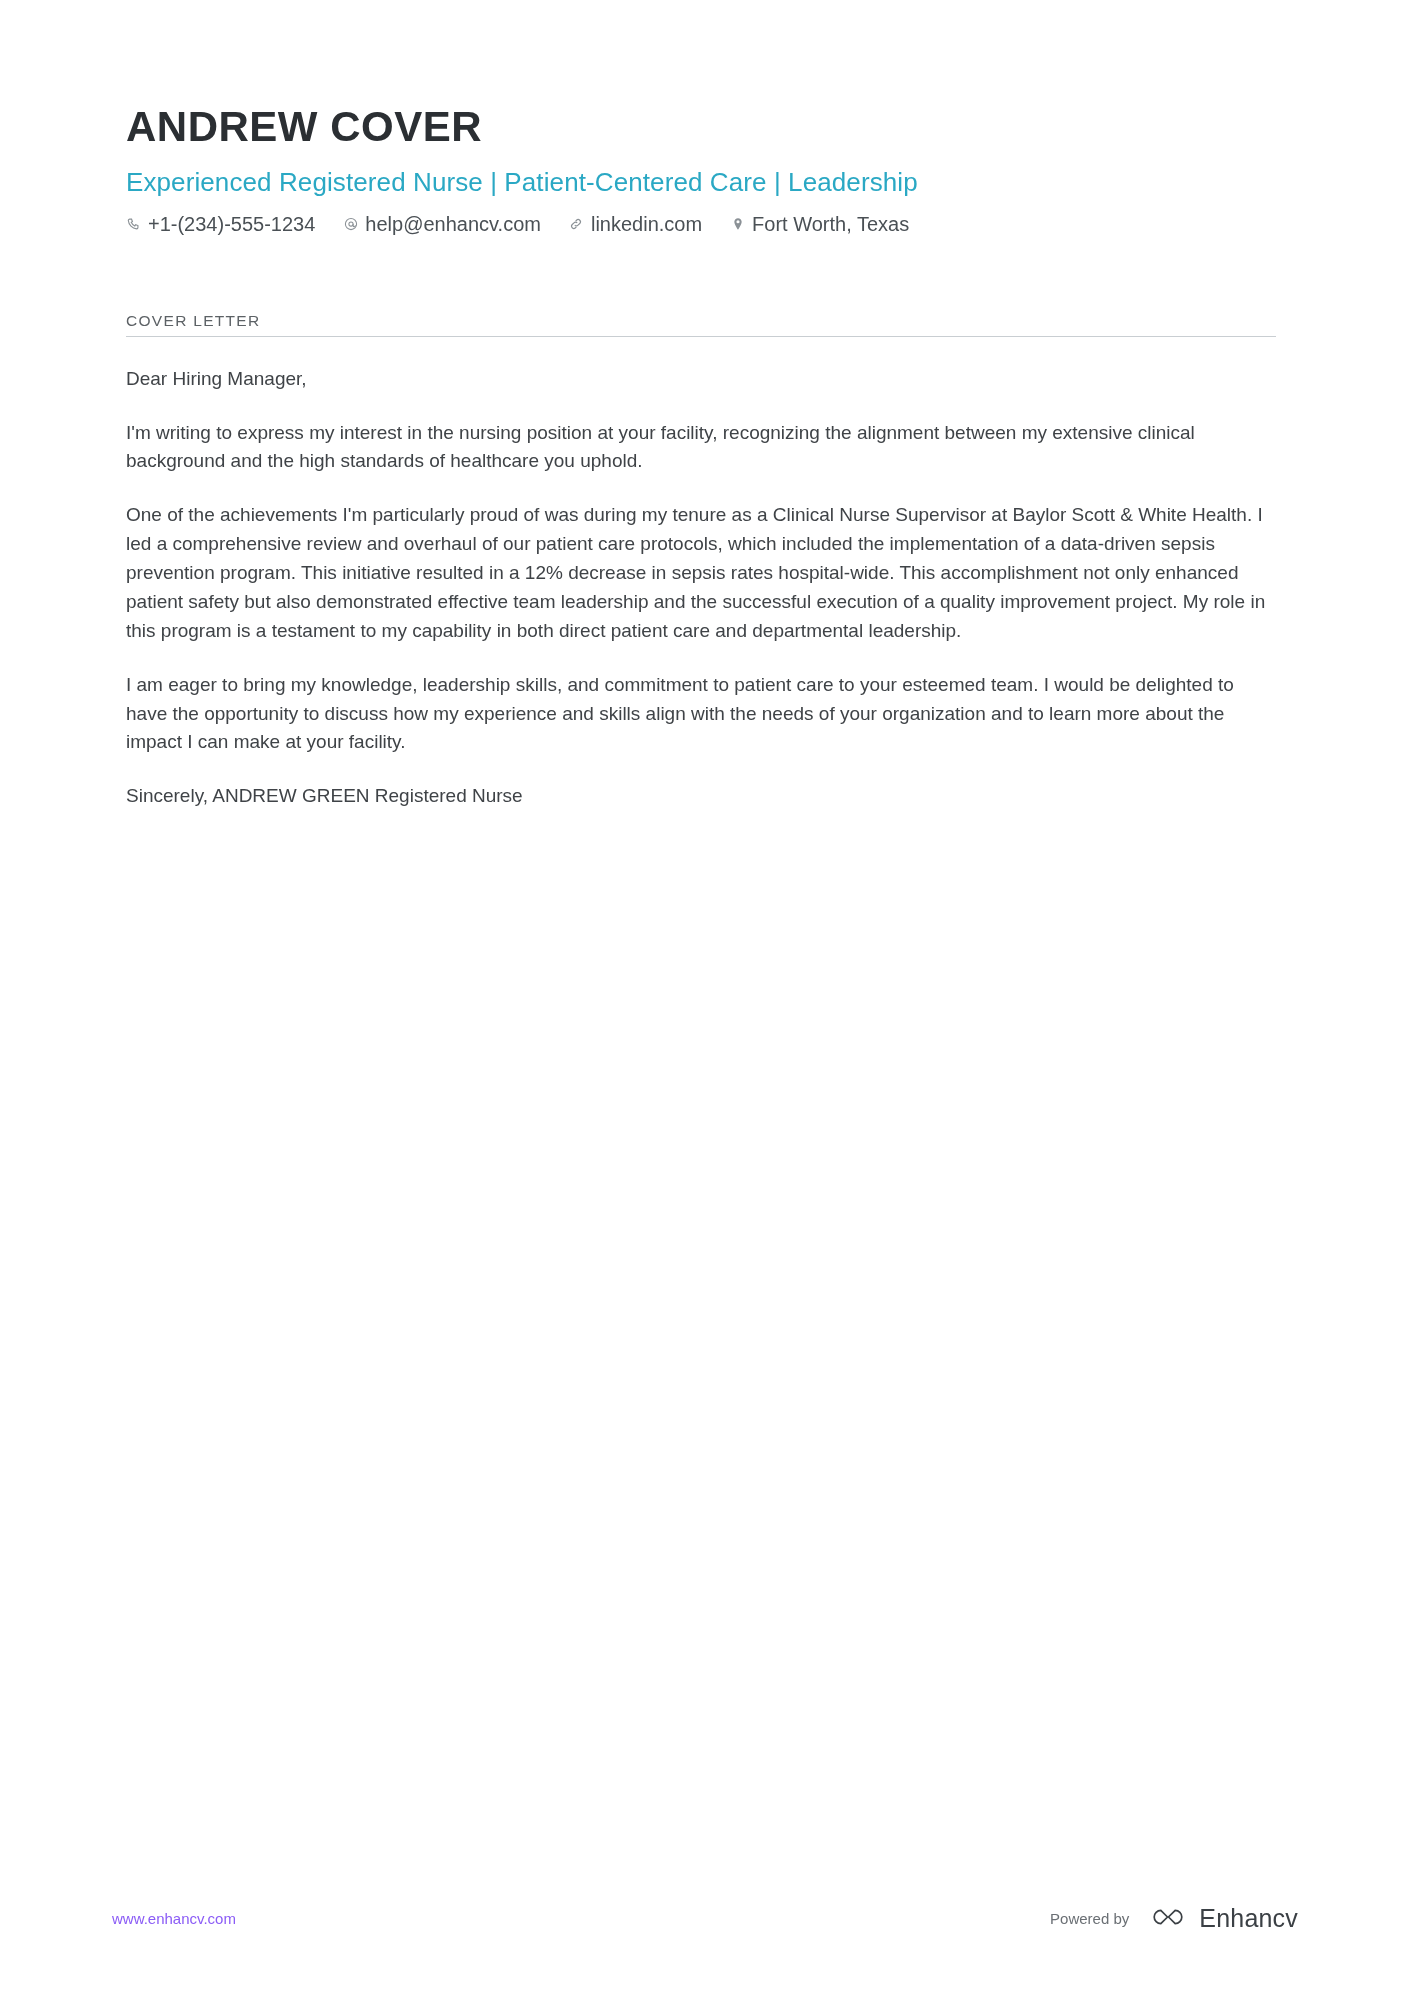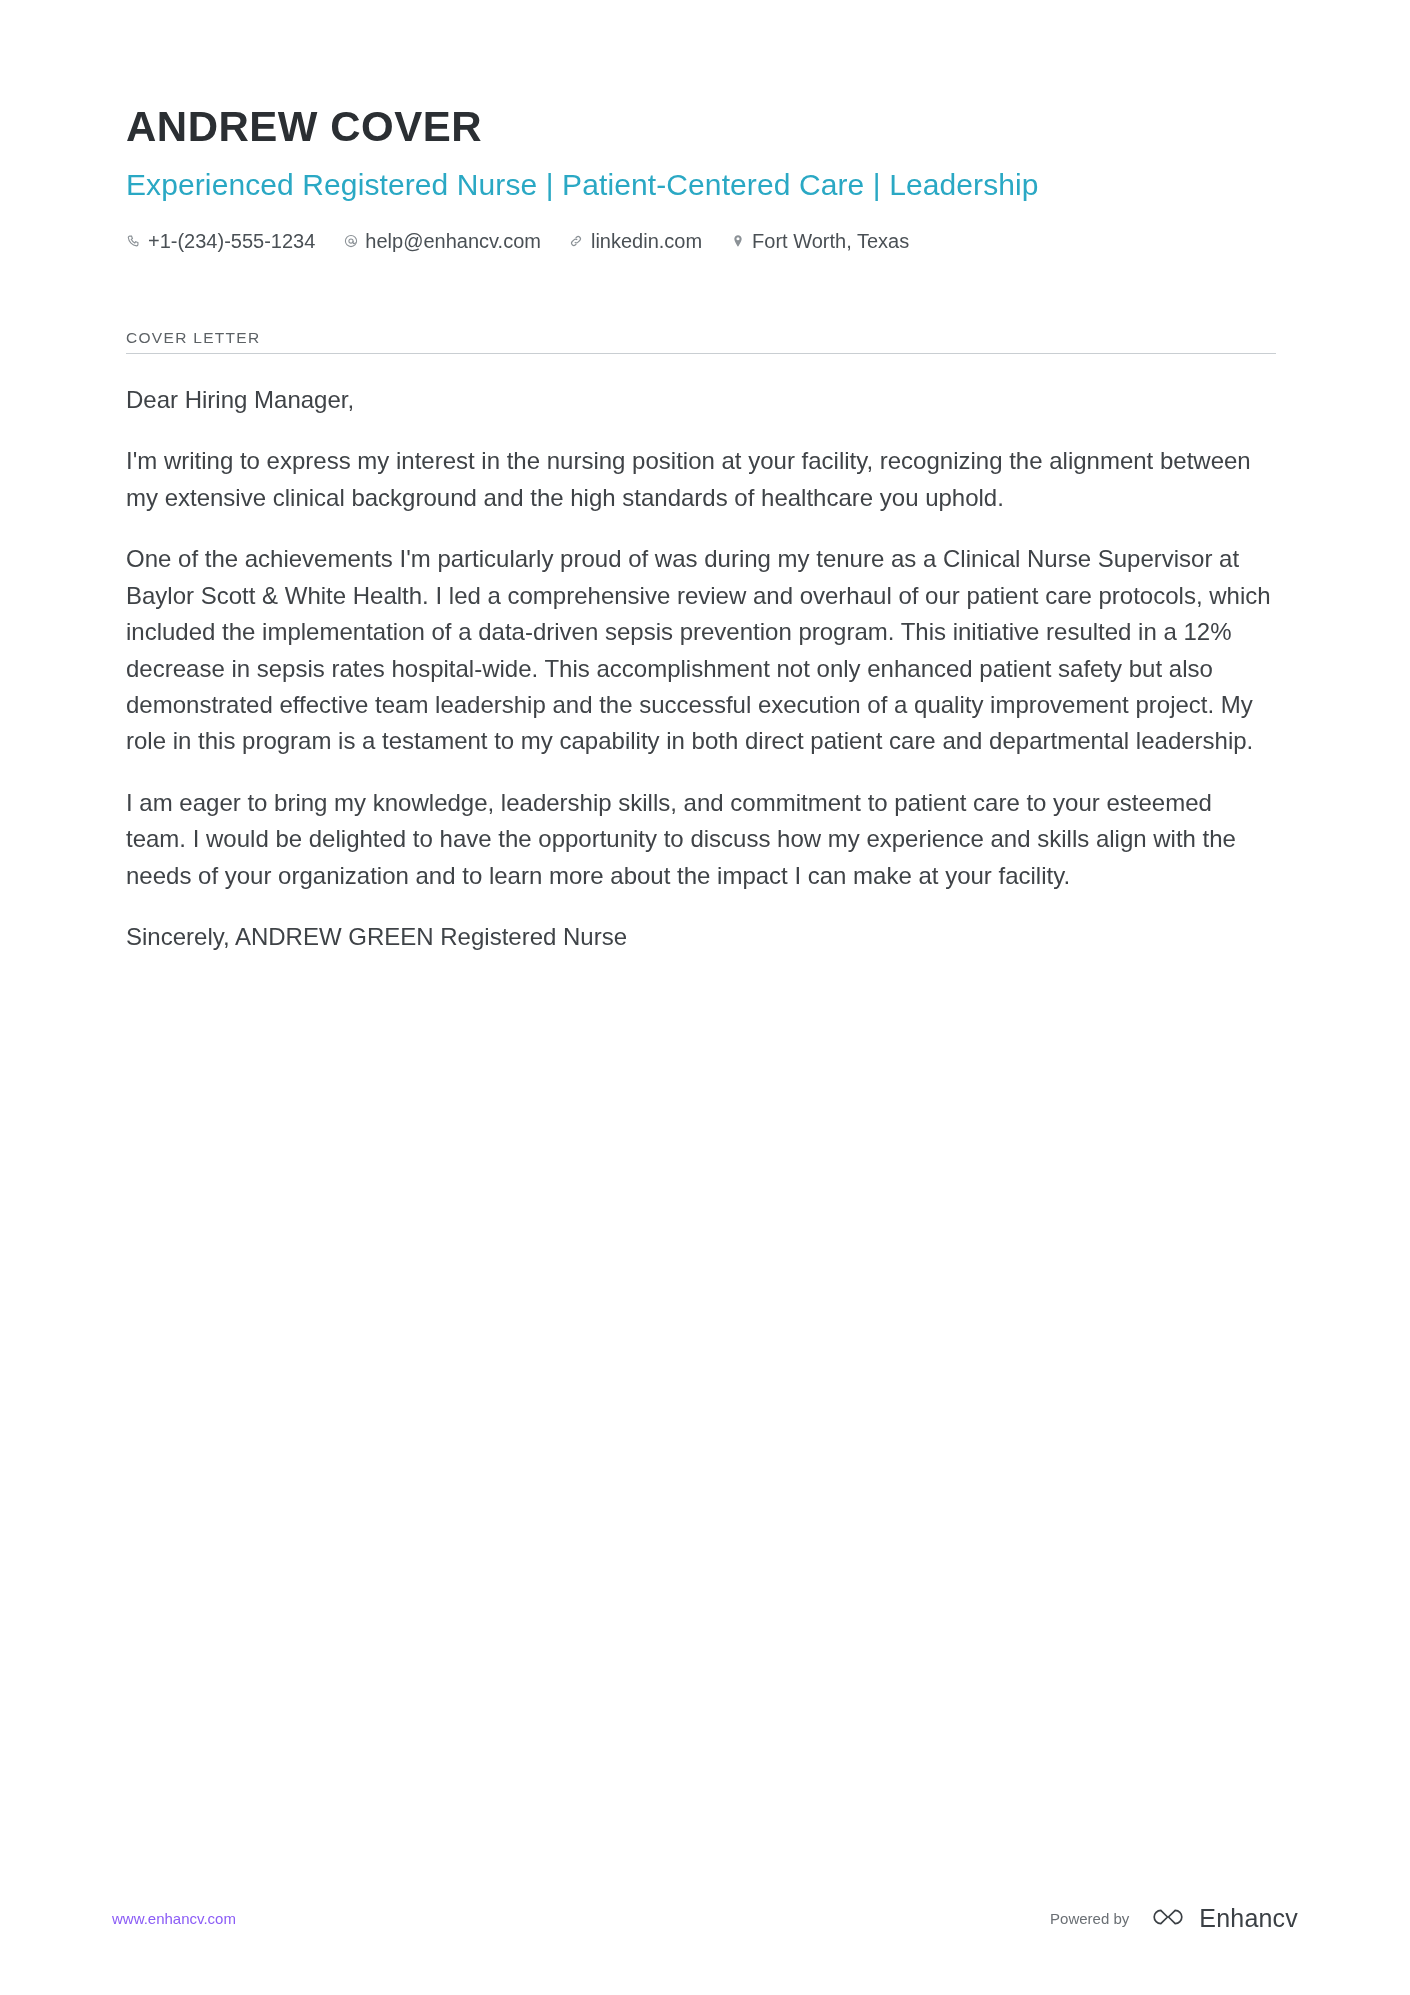--- a/index.html
+++ b/index.html
@@ -30,25 +30,25 @@
   }
   .name {
     font-size: 42px;
     font-weight: bold;
     letter-spacing: 0.5px;
     color: #2b2f33;
     line-height: 1.1;
     margin: 0 0 16px 0;
   }
   .headline {
-    font-size: 30px;
+    font-size: 26px;
     color: #2aa8c4;
     font-weight: normal;
     letter-spacing: 0.1px;
-    margin: 0 0 26px 0;
+    margin: 0 0 14px 0;
     line-height: 1.25;
   }
   .contact-row {
     display: flex;
     align-items: center;
     gap: 28px;
     font-size: 20px;
     color: #4a5055;
     margin-bottom: 0;
   }
@@ -75,21 +75,21 @@
   .section-title {
     font-size: 15.5px;
     letter-spacing: 1.3px;
     color: #5c6165;
     text-transform: uppercase;
     padding-bottom: 6px;
     border-bottom: 1px solid #c9ced2;
     margin-bottom: 28px;
   }
   .letter p {
-    font-size: 24px;
+    font-size: 19px;
     line-height: 1.52;
     color: #3f4347;
     margin: 0 0 25px 0;
   }
   .letter p:last-child { margin-bottom: 0; }
 
   .footer {
     position: absolute;
     left: 112px;
     right: 112px;

